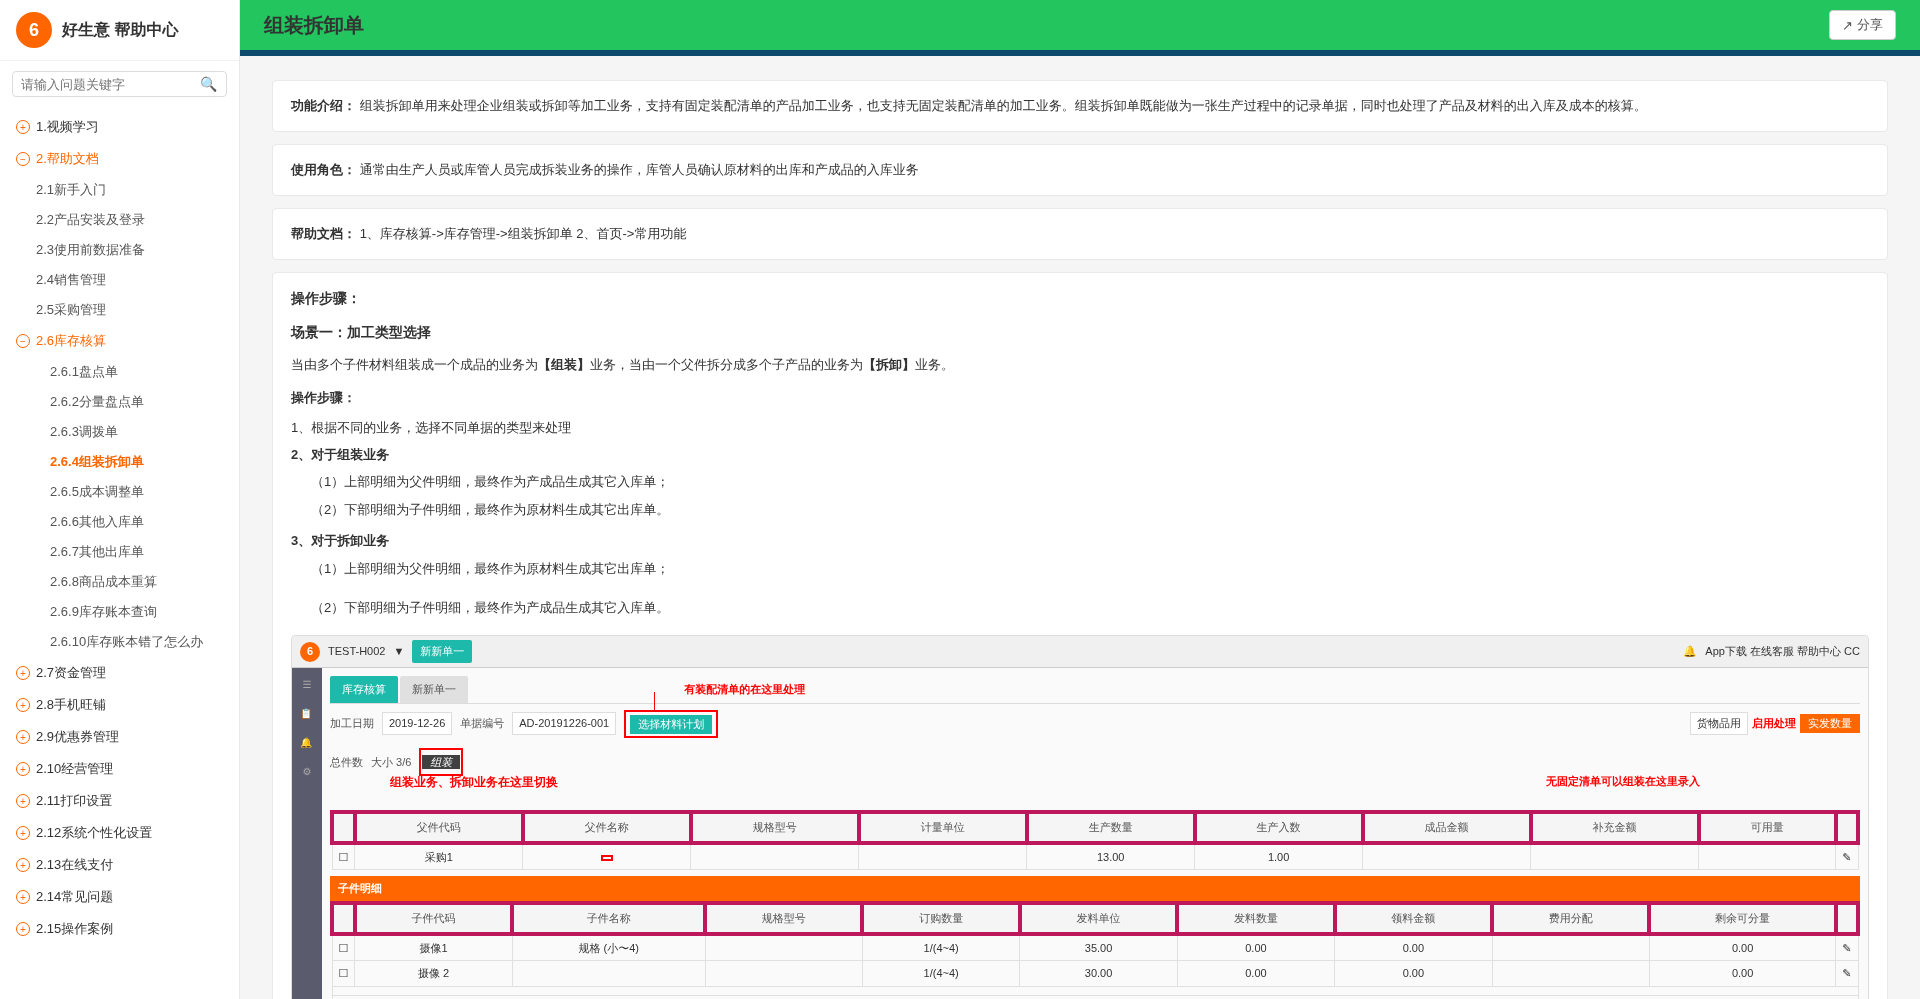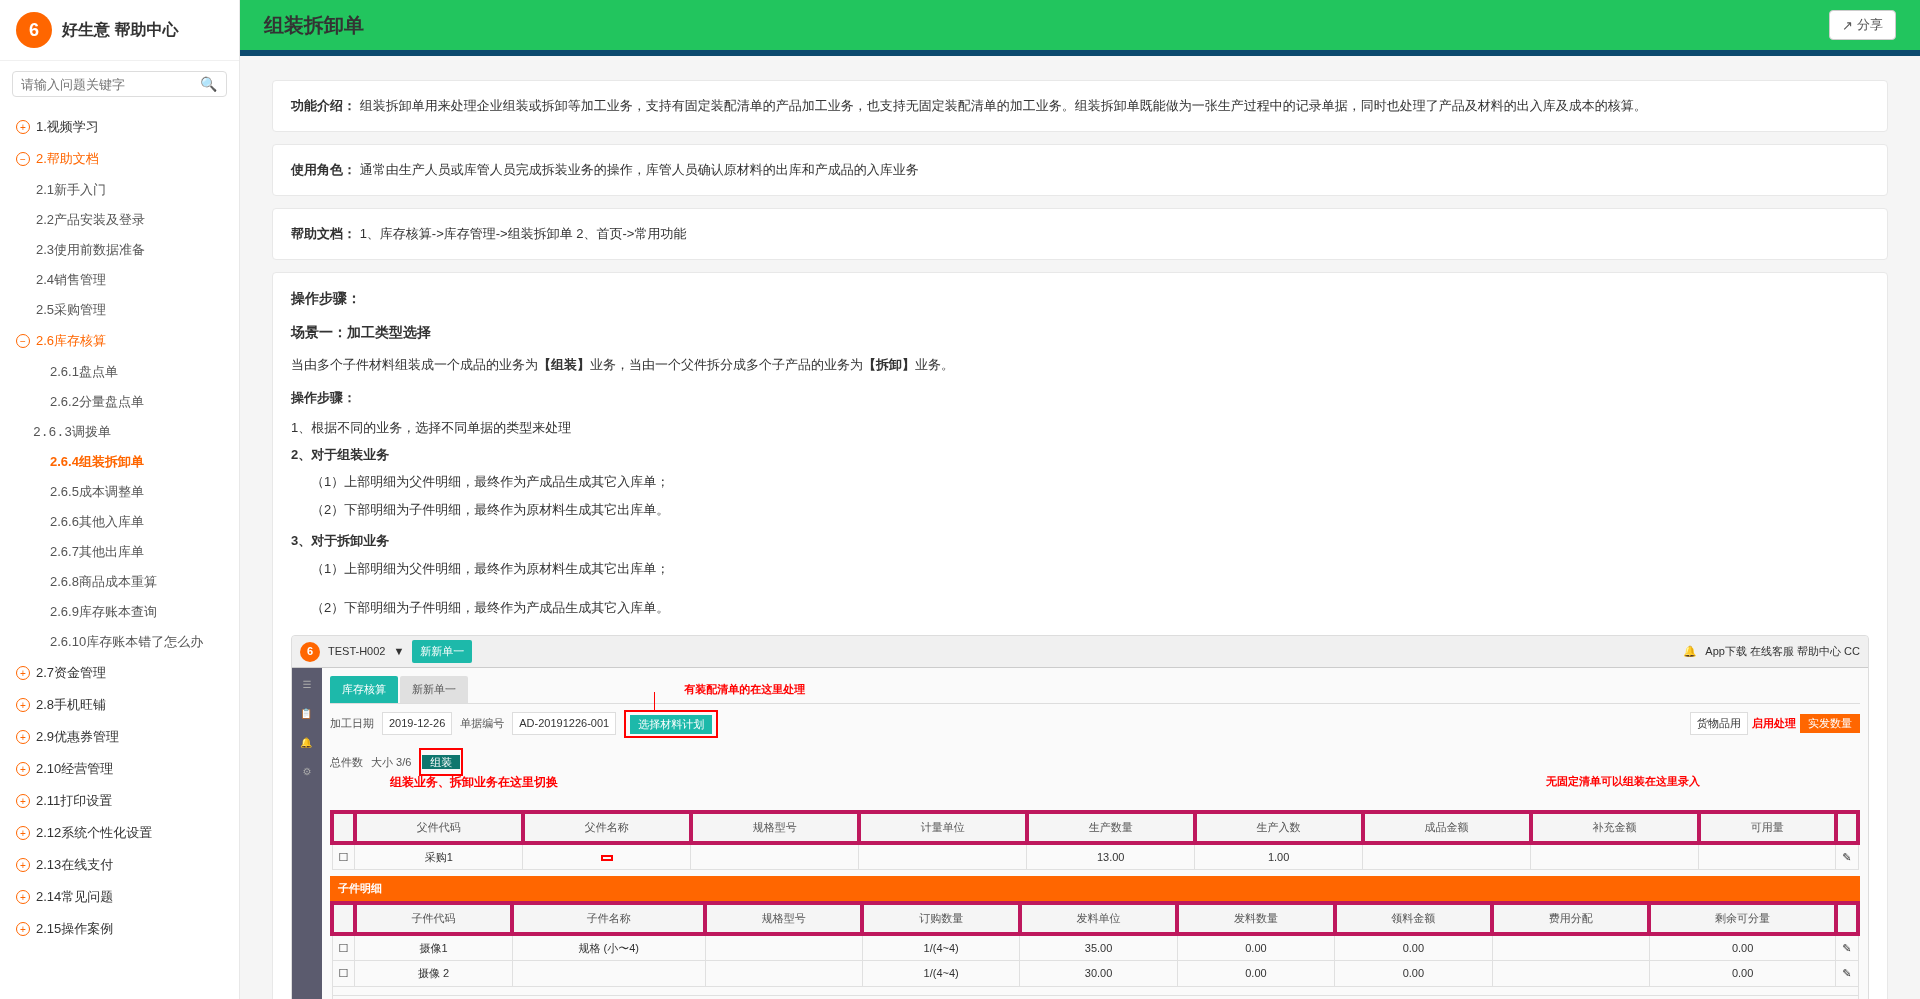--- a/index.html
+++ b/index.html
@@ -271,21 +271,21 @@
     <div class="nav-sub-item">2.4销售管理</div>
     <div class="nav-sub-item">2.5采购管理</div>
 
     <div class="nav-item active" style="padding-left:16px;">
       <span class="minus-icon" style="border-color:#ff6600;color:#ff6600;">−</span>
       <span class="label" style="color:#ff6600;">2.6库存核算</span>
     </div>
 
     <div class="nav-sub-item" style="padding-left:50px;">2.6.1盘点单</div>
     <div class="nav-sub-item" style="padding-left:50px;">2.6.2分量盘点单</div>
-    <div class="nav-sub-item" style="padding-left:33px;font-family:Liberation Mono, monospace;">2.6.3调拨单</div>
+    <div class="nav-sub-item" style="padding-left:50px;">2.6.3调拨单</div>
     <div class="nav-sub-item current" style="padding-left:50px;">2.6.4组装拆卸单</div>
     <div class="nav-sub-item" style="padding-left:50px;">2.6.5成本调整单</div>
     <div class="nav-sub-item" style="padding-left:50px;">2.6.6其他入库单</div>
     <div class="nav-sub-item" style="padding-left:50px;">2.6.7其他出库单</div>
     <div class="nav-sub-item" style="padding-left:50px;">2.6.8商品成本重算</div>
     <div class="nav-sub-item" style="padding-left:50px;">2.6.9库存账本查询</div>
     <div class="nav-sub-item" style="padding-left:50px;">2.6.10库存账本错了怎么办</div>
 
     <div class="nav-item">
       <span class="plus-icon">+</span>
@@ -424,21 +424,21 @@
                 <span style="font-size:11px;color:red;font-weight:bold;">启用处理</span>
                 <button style="background:#ff6600;color:#fff;border:none;padding:2px 8px;font-size:11px;cursor:pointer;">实发数量</button>
               </div>
             </div>
 
             <div style="position:relative;display:flex;align-items:center;gap:8px;margin-bottom:6px;padding:4px 0;">
               <span style="font-size:11px;color:#555;">总件数</span>
               <span style="font-size:11px;color:#555;">大小 3/6</span>
 
               <div style="border:2px solid red;padding:1px;">
-                <span style="background:#0f766e;color:#fff;padding:1px 8px;font-size:11px;">组装</span>
+                <span style="background:#404040;color:#fff;padding:1px 8px;font-size:11px;font-style:italic;">组装</span>
               </div>
               <div style="position:absolute;top:28px;left:60px;color:red;font-size:12px;white-space:nowrap;font-weight:bold;">组装业务、拆卸业务在这里切换</div>
 
               <div style="flex:1;"></div>
               <div style="position:absolute;right:160px;top:28px;color:red;font-size:11px;font-weight:bold;">无固定清单可以组装在这里录入</div>
             </div>
 
             <div style="margin-top:30px;margin-bottom:4px;">
               <table class="mock-table" style="width:100%;">
                 <thead>

